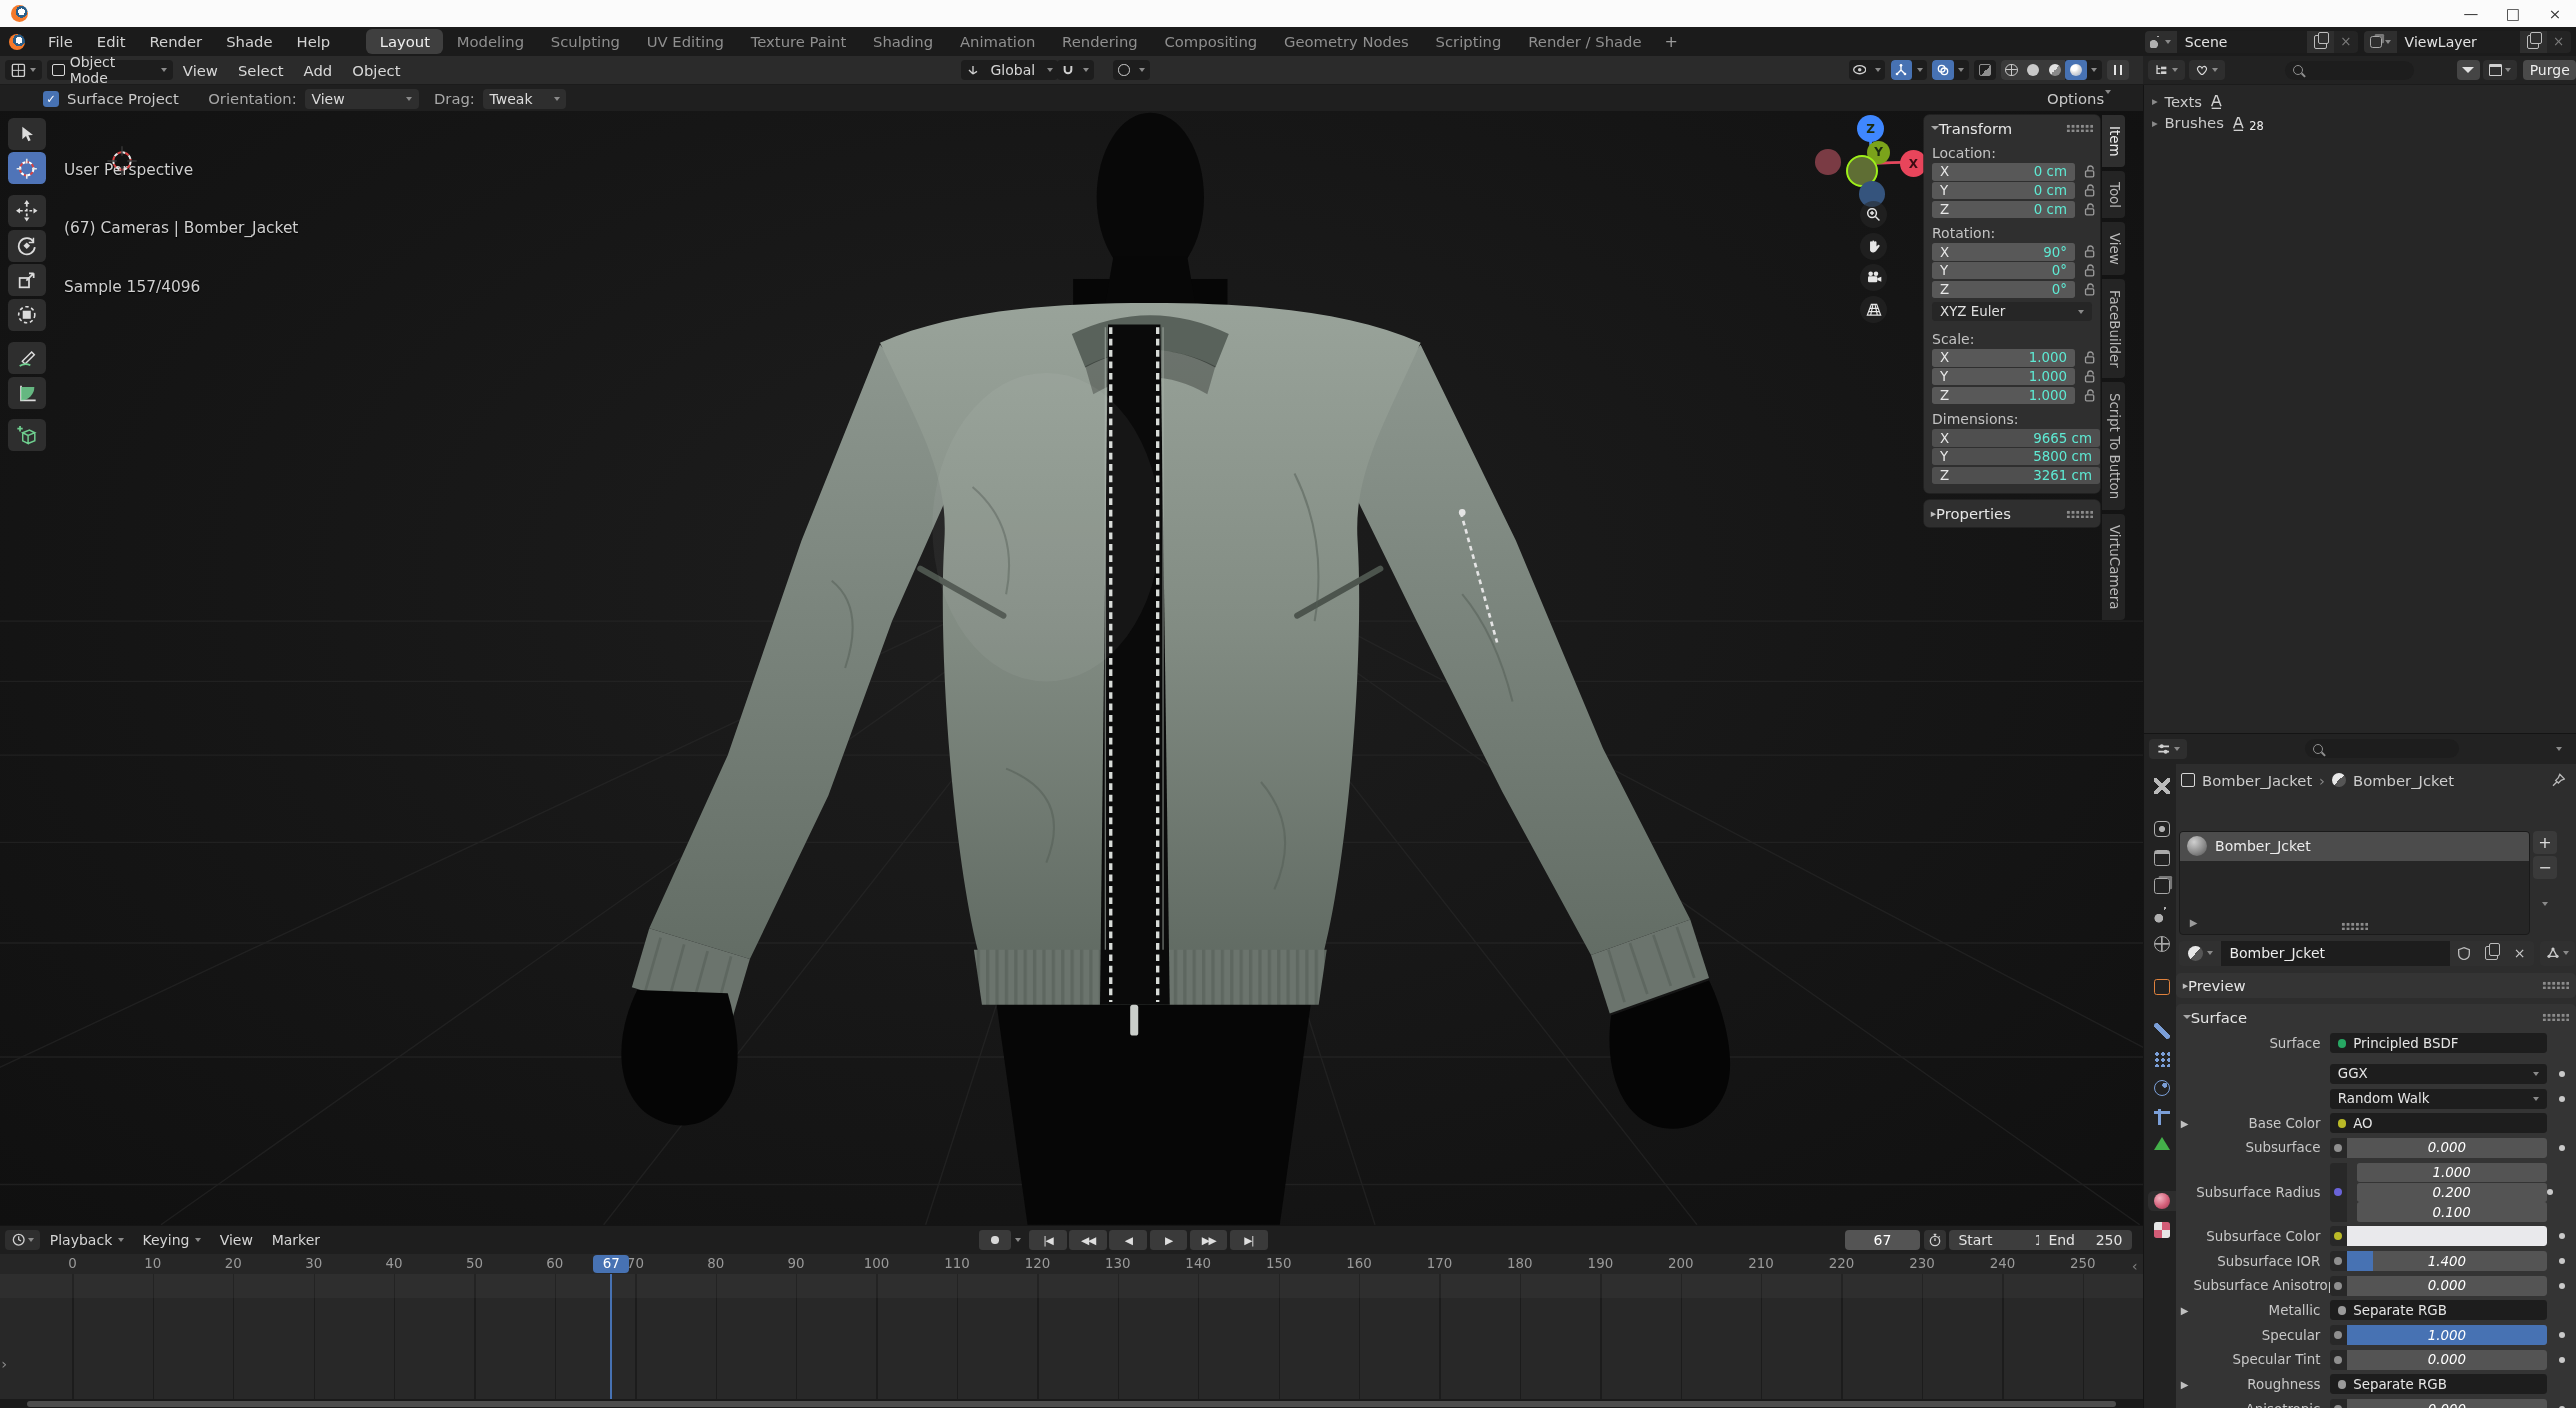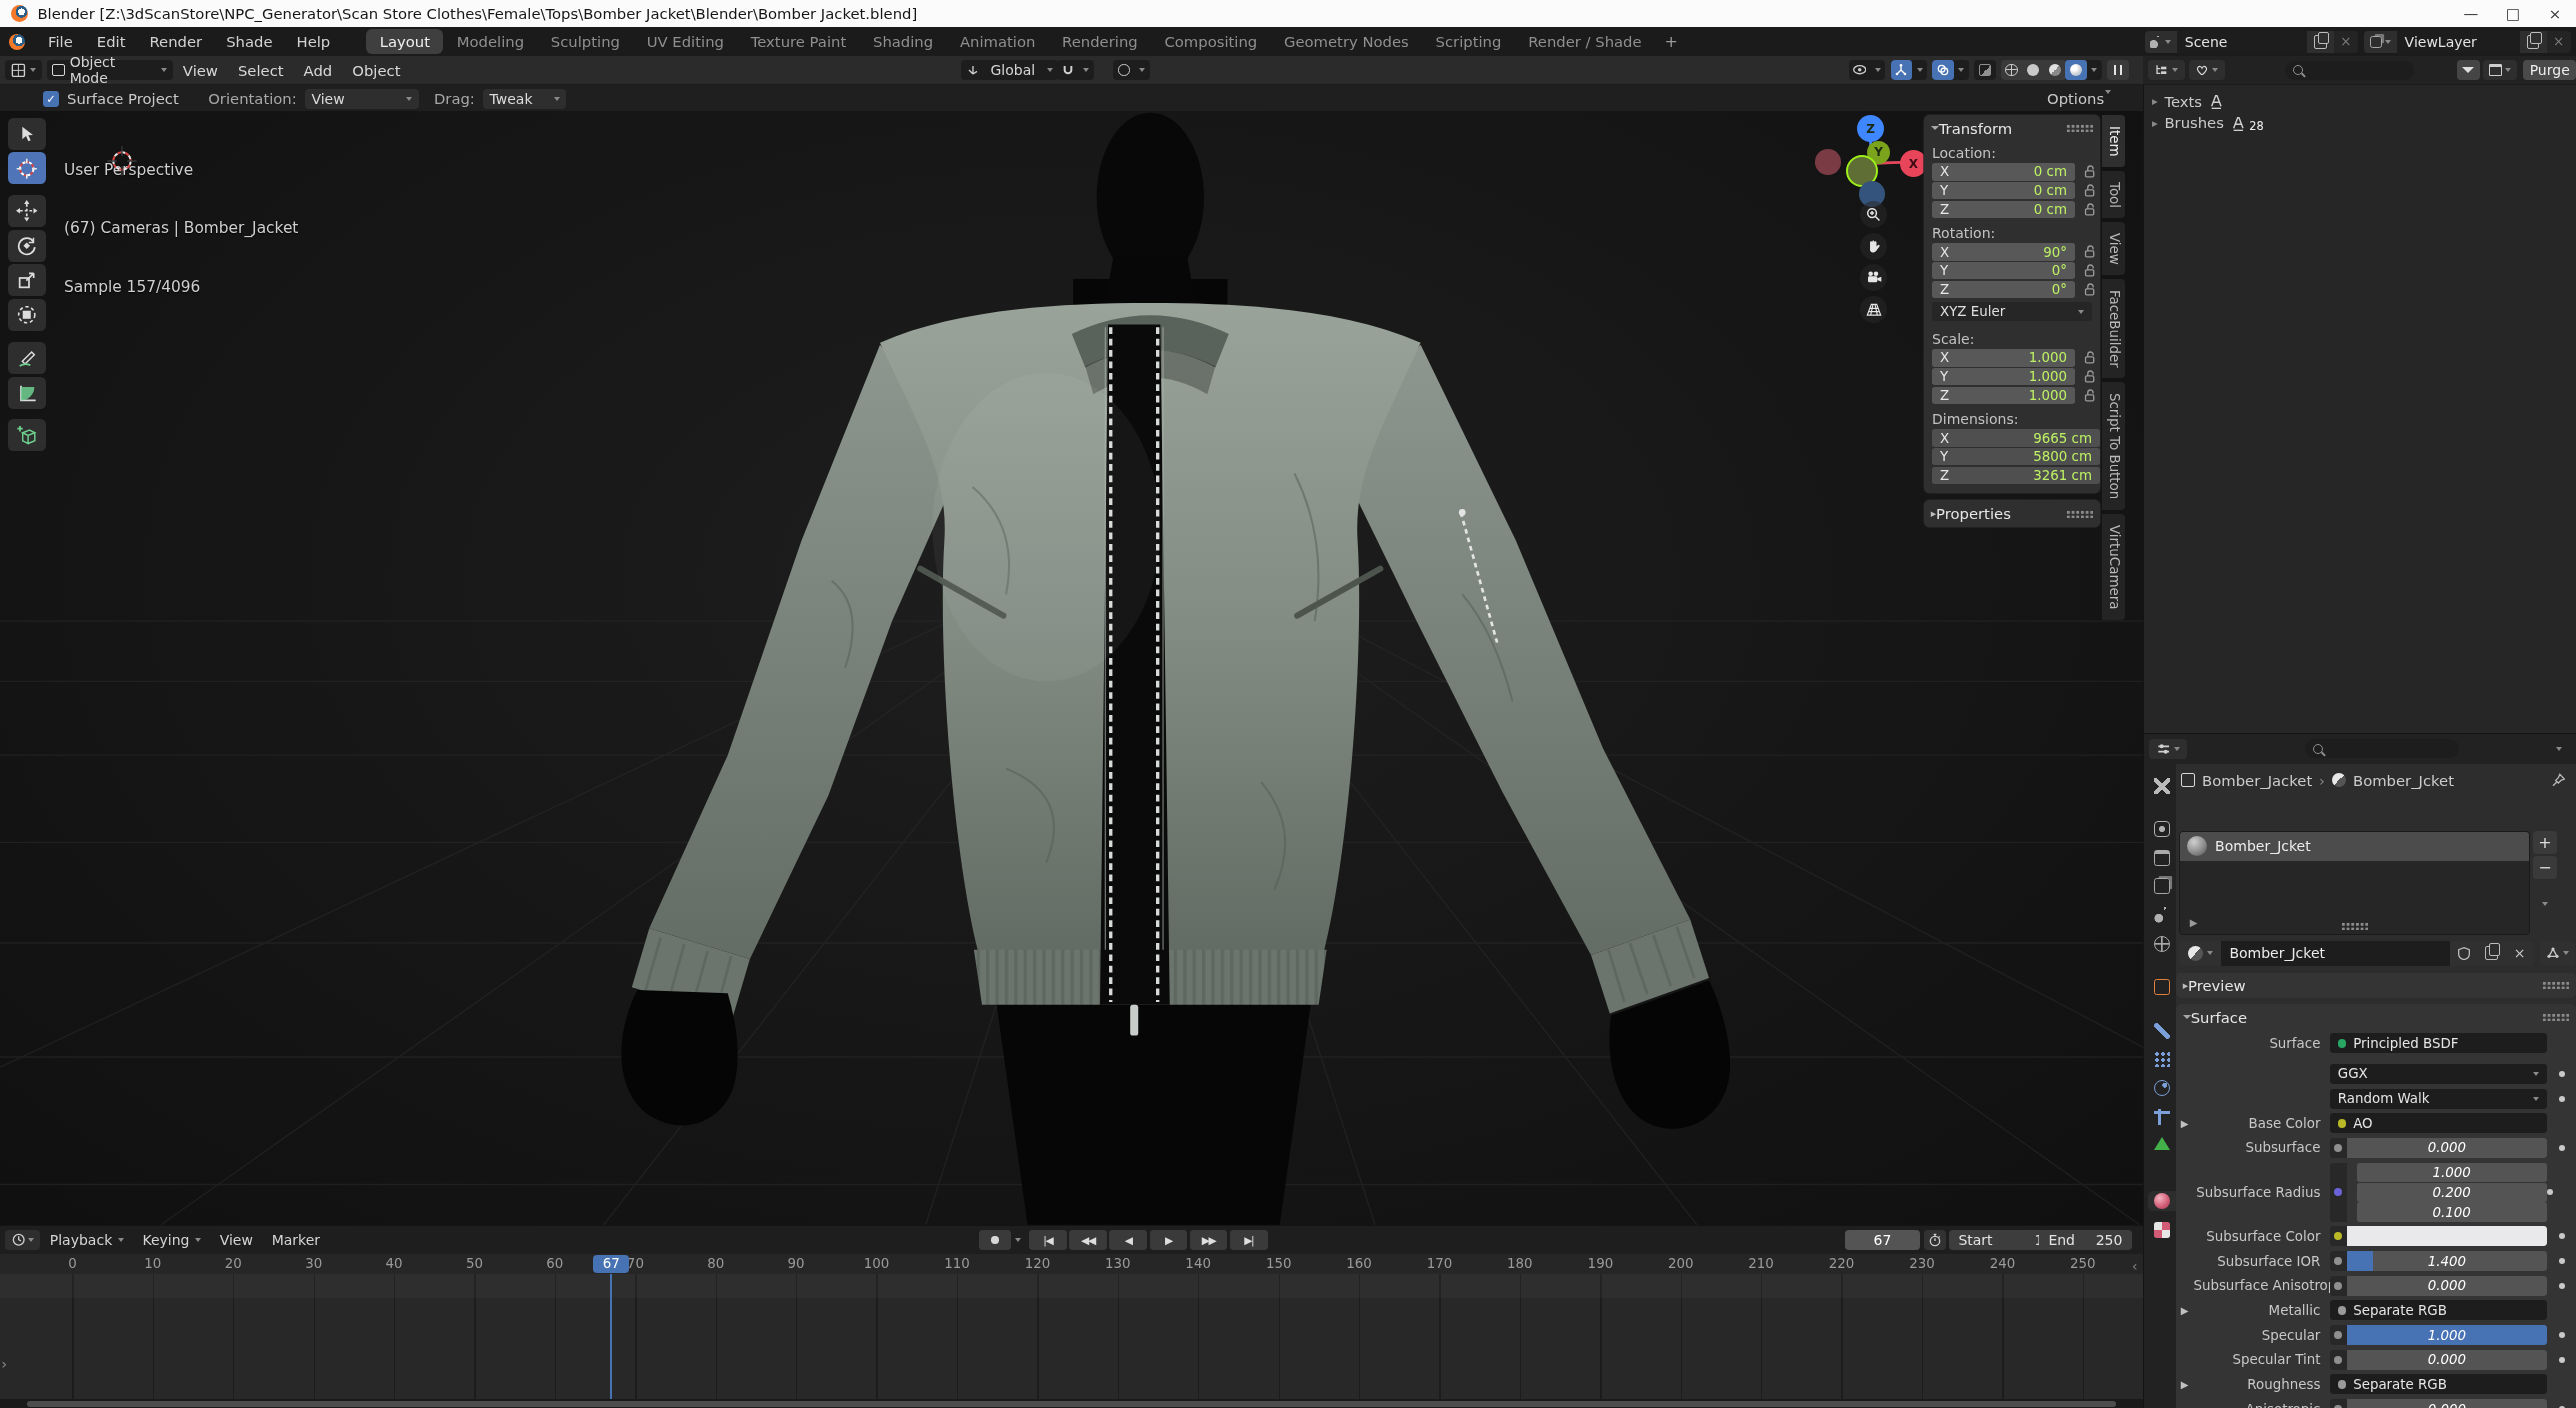--- a/index.html
+++ b/index.html
@@ -67,21 +67,21 @@
             font-size:12px;font-weight:bold;color:#1b2b10;}
   
   .npanel{left:1924px;top:4px;width:176px;}
   .panelbox{background:#2f2f2f;border-radius:5.4px;padding:2.7px 0 8px;margin-bottom:6.7px;box-shadow:0 0 0 0.7px #262626;}
   .panelhdr{display:flex;align-items:center;height:21.5px;padding:0 6.7px;color:#e6e6e6;font-size:14.8px;}
   .panelhdr .grip{margin-left:auto;}
   .sublabel{color:#c3c3c3;font-size:14px;padding:5.4px 8px 2.7px;}
   .tfrow{display:flex;align-items:center;margin:0 0 1.3px 8px;}
   .tfield{width:127px;height:17.4px;background:#585858;border-radius:2.7px;display:flex;align-items:center;
           justify-content:space-between;padding:0 8px;font-size:13.4px;}
-  .tfield .axis{color:#e8e8e8;}.tfield .val{color:#bef264;}
+  .tfield .axis{color:#e8e8e8;}.tfield .val{color:#5eead4;}
   .lock{margin-left:9.4px;display:flex;}
   .nolock .tfield{width:152px;background:#4f4f4f;}
   .eulersel{margin:4px 8px;height:19px;background:#262626;border-radius:3.4px;display:flex;align-items:center;
             justify-content:space-between;padding:0 8px;font-size:13.4px;color:#e0e0e0;}
   .sidetabs{left:2102px;top:4px;width:23px;display:flex;flex-direction:column;gap:4px;}
   .stab{writing-mode:vertical-rl;padding:10.7px 2.7px;background:#242424;color:#b9b9b9;font-size:13.4px;
         border-radius:0 4px 4px 0;text-align:center;white-space:nowrap;}
   .stab.active{background:#2f2f2f;color:#ededed;}
   
   .outliner{left:2143px;top:85px;width:433px;height:648px;background:#262626;border-left:1.3px solid #141414;}
@@ -173,21 +173,20 @@
   .tlexp{position:absolute;left:1.3px;top:81px;color:#8a8a8a;font-size:14.8px;}
   .rulcol{position:absolute;right:5.4px;top:2.7px;color:#7e7e7e;font-size:14.8px;}
 </style>
 </head>
 <body>
 
 <div id="root" data-name="blender-window">
 
   <div class="abs titlebar" data-name="title-bar">
     <span class="blenderlogo" data-name="blender-logo-icon"></span>
-    <span class="titletext" data-name="window-title">Blender [Z:\3dScanStore\NPC_Generator\Scan Store Clothes\Female\Tops\Bomber Jacket\Blender\Bomber Jacket.blend]</span>
     <div class="wctl">
       <div class="wbtn" data-name="minimize-button">—</div>
       <div class="wbtn" data-name="maximize-button">□</div>
       <div class="wbtn" data-name="close-button">×</div>
     </div>
   </div>
 
   <div class="abs menubar" data-name="top-bar">
     <span class="blenderlogo small" data-name="blender-menu-icon"></span>
     <div class="row" data-name="main-menus">

